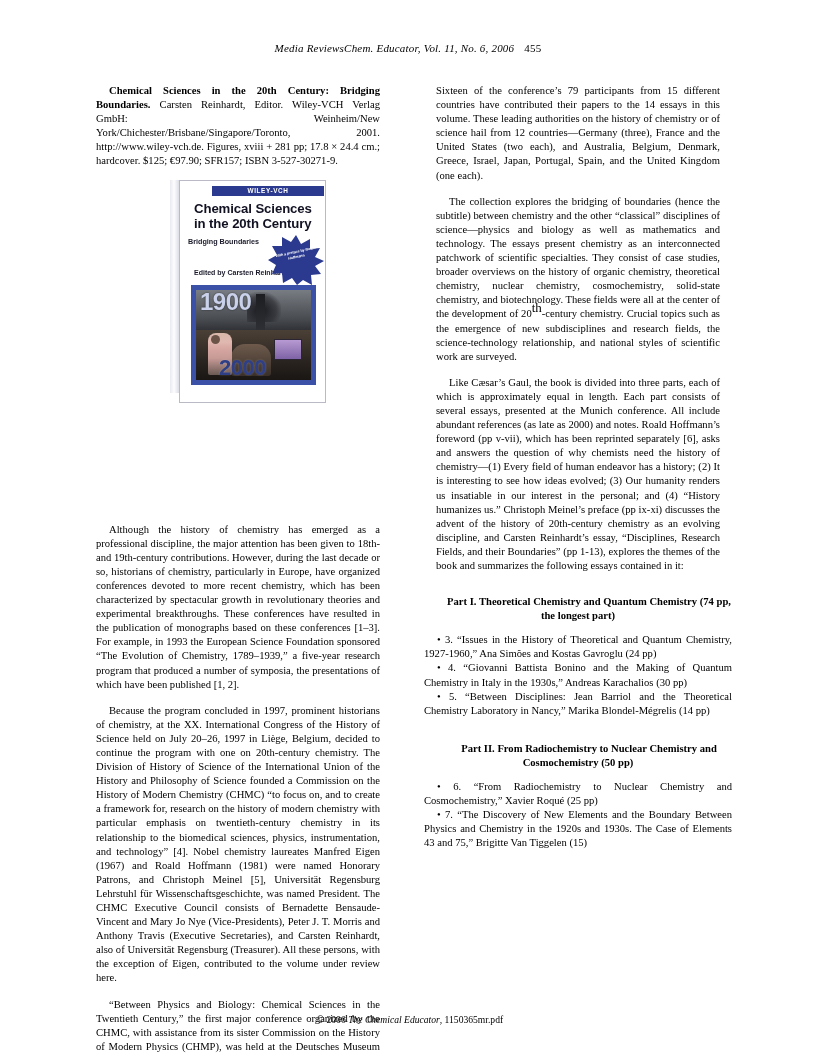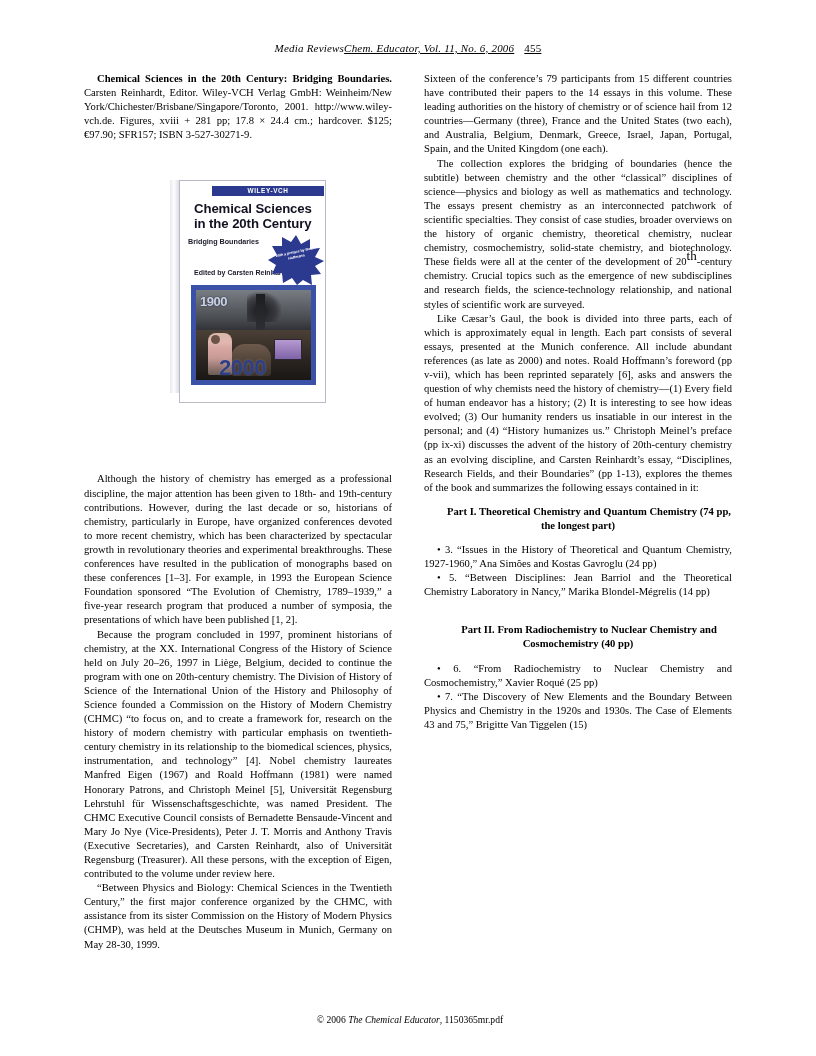--- a/index.html
+++ b/index.html
@@ -33,21 +33,20 @@
     font-style: italic;
     font-family: "Liberation Serif", serif;
     display: flex;
     justify-content: center;
     align-items: baseline;
   }
   .runhead-left { letter-spacing: .2px; }
   .runhead-right {
     letter-spacing: .2px;
     white-space: nowrap;
-    text-decoration: underline;
   }
   .runhead-right .pageno {
     font-style: normal;
     font-weight: 400;
     margin-left: 10px;
   }
 
   
   .cols {
     position: absolute;
@@ -58,21 +57,21 @@
   }
   .col {
     position: absolute;
     top: 0;
     width: 308px;
   }
   .col-left  { left: 0; }
   .col-right { left: 340px; }
 
   p {
-    margin: 0;
+    margin: 12px;
     font-size: 10.6px;
     line-height: 14.1px;
     text-align: justify;
     text-justify: inter-word;
     hyphens: none;
   }
   p.indent { text-indent: 13px; }
   p.noindent { text-indent: 0; }
 
   .bookhead { text-indent: 13px; }
@@ -250,21 +249,21 @@
     border-radius: 14px 14px 3px 3px;
   }
   .cover .photo .monitor {
     position:absolute; right:8%; bottom:22%; width:26px; height:19px;
     background: linear-gradient(180deg,#b79ad2,#7e63a6);
     border:1px solid #2b2433;
   }
   .cover .photo .y1900 {
     position:absolute; left:4px; top:2px;
     font-family:"Liberation Sans",sans-serif;
-    font-weight:bold; font-size:13px; line-height:20px;
+    font-weight:bold; font-size:24px; line-height:20px;
     color:#c9d2ea; letter-spacing:-.5px;
     text-shadow:0 0 2px rgba(0,0,0,.6);
   }
   .cover .photo .y2000 {
     position:absolute; left:23px; bottom:0px;
     font-family:"Liberation Sans",sans-serif;
     font-weight:bold; font-size:22px; line-height:24px;
     color:#2f3f86; letter-spacing:-.5px;
     text-shadow:0 0 2px rgba(255,255,255,.25);
   }
@@ -350,26 +349,27 @@
       <p class="indent">Like Cæsar’s Gaul, the book is divided into three parts, each of which is approximately equal in length. Each part consists of several essays, presented at the Munich conference. All include abundant references (as late as 2000) and notes. Roald Hoffmann’s foreword (pp v-vii), which has been reprinted separately [6], asks and answers the question of why chemists need the history of chemistry—(1) Every field of human endeavor has a history; (2) It is interesting to see how ideas evolved; (3) Our humanity renders us insatiable in our interest in the personal; and (4) “History humanizes us.” Christoph Meinel’s preface (pp ix-xi) discusses the advent of the history of 20th-century chemistry as an evolving discipline, and Carsten Reinhardt’s essay, “Disciplines, Research Fields, and their Boundaries” (pp 1-13), explores the themes of the book and summarizes the following essays contained in it:</p>
 
       <div class="spacer10"></div>
 
 
       <p class="parthead">Part I. Theoretical Chemistry and Quantum Chemistry (74 pp, the longest part)</p>
 
       <div class="spacer10"></div>
 
       <p class="bullet-item">• 3. “Issues in the History of Theoretical and Quantum Chemistry, 1927-1960,” Ana Simões and Kostas Gavroglu (24 pp)</p>
+      <p class="bullet-item">• 4. “Giovanni Battista Bonino and the Making of Quantum Chemistry in Italy in the 1930s,” Andreas Karachalios (30 pp)</p>
       <p class="bullet-item">• 5. “Between Disciplines: Jean Barriol and the Theoretical Chemistry Laboratory in Nancy,” Marika Blondel-Mégrelis (14 pp)</p>
 
       <div class="spacer14"></div>
       <div class="spacer10"></div>
 
-      <p class="parthead">Part II. From Radiochemistry to Nuclear Chemistry and Cosmochemistry (40 pp)</p>
+      <p class="parthead">Part II. From Radiochemistry to Nuclear Chemistry and Cosmochemistry (50 pp)</p>
 
       <div class="spacer10"></div>
 
       <p class="bullet-item">• 6. “From Radiochemistry to Nuclear Chemistry and Cosmochemistry,” Xavier Roqué (25 pp)</p>
       <p class="bullet-item">• 7. “The Discovery of New Elements and the Boundary Between Physics and Chemistry in the 1920s and 1930s. The Case of Elements 43 and 75,” Brigitte Van Tiggelen (15)</p>
     </div>
   </div>
 
   <div class="footer">
     <span>© 2006 </span><i>The Chemical Educator</i><span>, 1150365mr.pdf</span>

